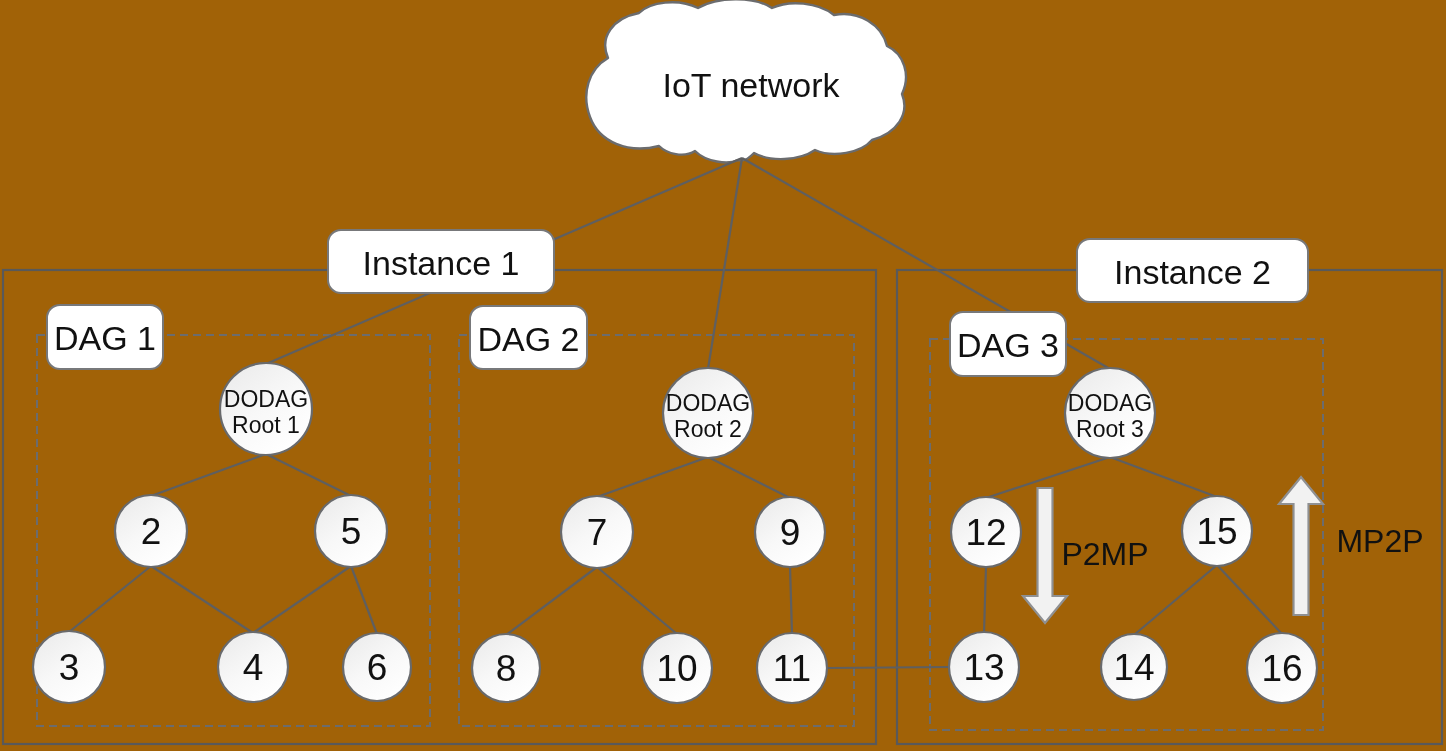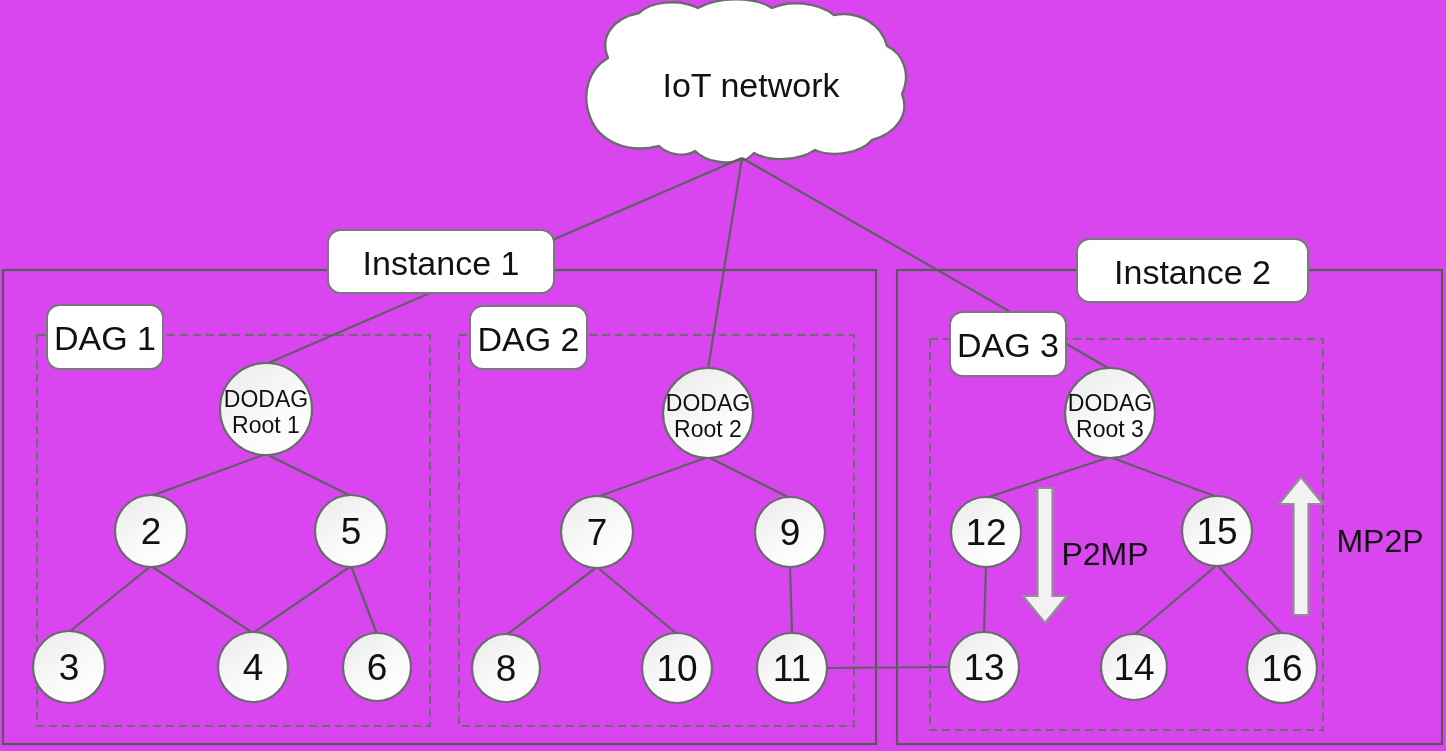--- a/index.html
+++ b/index.html
@@ -4,21 +4,21 @@
 <style>
   html, body {
     margin: 0;
     padding: 0;
     background: #ffffff;
   }
   .stage {
     position: relative;
     width: 1446px;
     height: 751px;
-    background: #d946ef;
+    background: #a16207;
     font-family: "Liberation Sans", "DejaVu Sans", sans-serif;
   }
   svg { display: block; }
   text {
     font-family: "Liberation Sans", "DejaVu Sans", sans-serif;
     fill: #111111;
   }
 </style>
 </head>
 <body>

